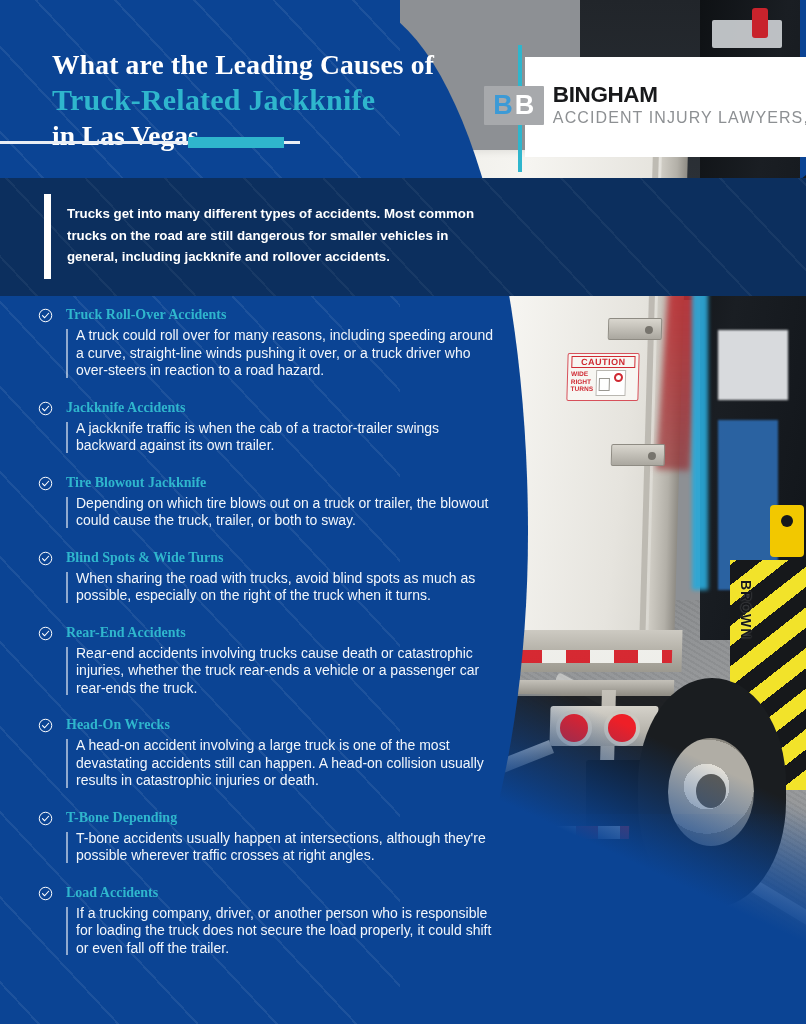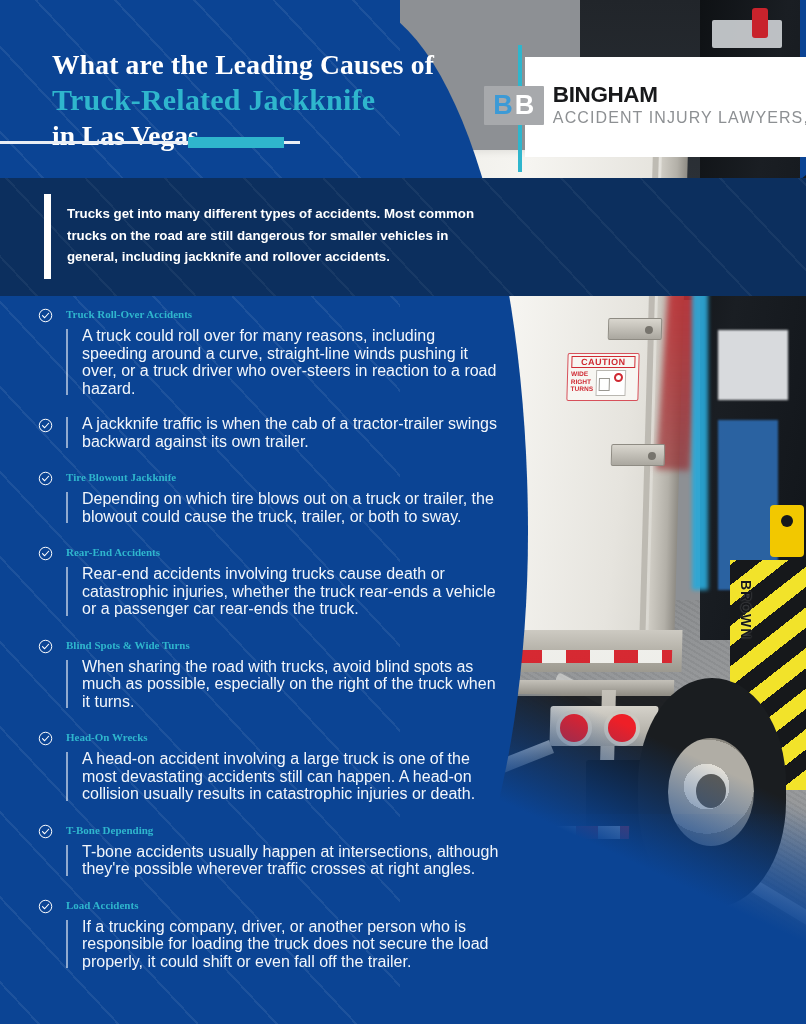--- a/index.html
+++ b/index.html
@@ -356,26 +356,26 @@
   }
   .item{ position:relative; padding-left:40px; margin-bottom:18px; }
   .item-head{
     display:flex; align-items:center; gap:0; margin-bottom:3px;
   }
   .check-icon{
     position:absolute; left:38px; top:3px; width:15px; height:15px;
   }
   .item-title{
     font-family:"Liberation Serif", serif;
-    font-size:11px; font-weight:700; color:#2fb6cd;
+    font-size:14px; font-weight:700; color:#2fb6cd;
     margin-left:26px; line-height:19px;
   }
   .item-body{
-    position:relative; margin-left:26px; padding-left:16px;
-    color:#f2f6fb; font-size:16px; line-height:17.5px;
+    position:relative; margin-left:26px; padding-left:10px;
+    color:#f2f6fb; font-size:14px; line-height:17.5px;
   }
   .item-body:before{
     content:""; position:absolute; left:0; top:2px; bottom:2px;
     width:1.5px; background:rgba(255,255,255,.55);
   }
 </style>
 </head>
 <body>
 
 <div class="page">
@@ -499,58 +499,61 @@
         <div class="item-head">
           <div class="item-title">Truck Roll-Over Accidents</div>
         </div>
         <div class="item-body">A truck could roll over for many reasons, including speeding around a curve, straight-line winds pushing it over, or a truck driver who over-steers in reaction to a road hazard.</div>
       </div>
       <div class="item">
         <div class="check-icon"><svg viewBox="0 0 24 24" width="15" height="15" aria-hidden="true">
             <circle cx="12" cy="12" r="10" fill="none" stroke="#ffffff" stroke-width="1.6"></circle>
             <path d="M7.2 12.3 L10.6 15.6 L17 8.4" fill="none" stroke="#ffffff" stroke-width="1.8" stroke-linecap="round" stroke-linejoin="round"></path>
           </svg></div>
+        <div class="item-head">
+          <div class="item-title">Jackknife Accidents</div>
+        </div>
         <div class="item-body">A jackknife traffic is when the cab of a tractor-trailer swings backward against its own trailer.</div>
       </div>
       <div class="item">
         <div class="check-icon"><svg viewBox="0 0 24 24" width="15" height="15" aria-hidden="true">
             <circle cx="12" cy="12" r="10" fill="none" stroke="#ffffff" stroke-width="1.6"></circle>
             <path d="M7.2 12.3 L10.6 15.6 L17 8.4" fill="none" stroke="#ffffff" stroke-width="1.8" stroke-linecap="round" stroke-linejoin="round"></path>
           </svg></div>
         <div class="item-head">
           <div class="item-title">Tire Blowout Jackknife</div>
         </div>
         <div class="item-body">Depending on which tire blows out on a truck or trailer, the blowout could cause the truck, trailer, or both to sway.</div>
       </div>
       <div class="item">
         <div class="check-icon"><svg viewBox="0 0 24 24" width="15" height="15" aria-hidden="true">
             <circle cx="12" cy="12" r="10" fill="none" stroke="#ffffff" stroke-width="1.6"></circle>
             <path d="M7.2 12.3 L10.6 15.6 L17 8.4" fill="none" stroke="#ffffff" stroke-width="1.8" stroke-linecap="round" stroke-linejoin="round"></path>
           </svg></div>
         <div class="item-head">
+          <div class="item-title">Blind Spots &amp; Wide Turns</div>
+        </div>
+        <div class="item-body">When sharing the road with trucks, avoid blind spots as much as possible, especially on the right of the truck when it turns.</div>
+      </div>
+      <div class="item">
+        <div class="check-icon"><svg viewBox="0 0 24 24" width="15" height="15" aria-hidden="true">
+            <circle cx="12" cy="12" r="10" fill="none" stroke="#ffffff" stroke-width="1.6"></circle>
+            <path d="M7.2 12.3 L10.6 15.6 L17 8.4" fill="none" stroke="#ffffff" stroke-width="1.8" stroke-linecap="round" stroke-linejoin="round"></path>
+          </svg></div>
+        <div class="item-head">
           <div class="item-title">Rear-End Accidents</div>
         </div>
         <div class="item-body">Rear-end accidents involving trucks cause death or catastrophic injuries, whether the truck rear-ends a vehicle or a passenger car rear-ends the truck.</div>
       </div>
       <div class="item">
         <div class="check-icon"><svg viewBox="0 0 24 24" width="15" height="15" aria-hidden="true">
             <circle cx="12" cy="12" r="10" fill="none" stroke="#ffffff" stroke-width="1.6"></circle>
             <path d="M7.2 12.3 L10.6 15.6 L17 8.4" fill="none" stroke="#ffffff" stroke-width="1.8" stroke-linecap="round" stroke-linejoin="round"></path>
           </svg></div>
         <div class="item-head">
-          <div class="item-title">Blind Spots &amp; Wide Turns</div>
-        </div>
-        <div class="item-body">When sharing the road with trucks, avoid blind spots as much as possible, especially on the right of the truck when it turns.</div>
-      </div>
-      <div class="item">
-        <div class="check-icon"><svg viewBox="0 0 24 24" width="15" height="15" aria-hidden="true">
-            <circle cx="12" cy="12" r="10" fill="none" stroke="#ffffff" stroke-width="1.6"></circle>
-            <path d="M7.2 12.3 L10.6 15.6 L17 8.4" fill="none" stroke="#ffffff" stroke-width="1.8" stroke-linecap="round" stroke-linejoin="round"></path>
-          </svg></div>
-        <div class="item-head">
           <div class="item-title">Head-On Wrecks</div>
         </div>
         <div class="item-body">A head-on accident involving a large truck is one of the most devastating accidents still can happen. A head-on collision usually results in catastrophic injuries or death.</div>
       </div>
       <div class="item">
         <div class="check-icon"><svg viewBox="0 0 24 24" width="15" height="15" aria-hidden="true">
             <circle cx="12" cy="12" r="10" fill="none" stroke="#ffffff" stroke-width="1.6"></circle>
             <path d="M7.2 12.3 L10.6 15.6 L17 8.4" fill="none" stroke="#ffffff" stroke-width="1.8" stroke-linecap="round" stroke-linejoin="round"></path>
           </svg></div>
         <div class="item-head">

